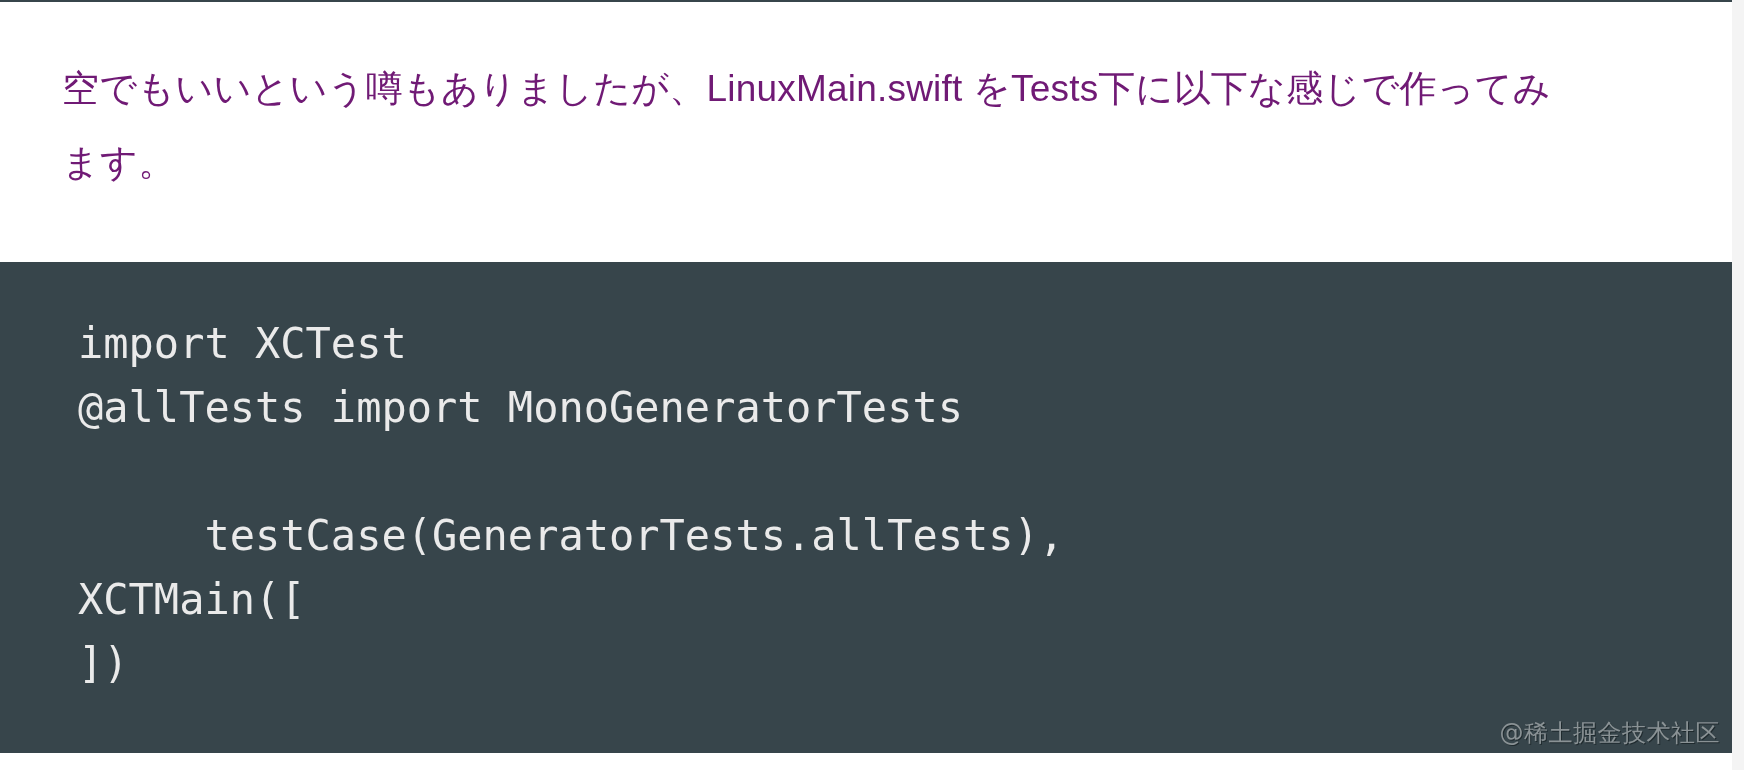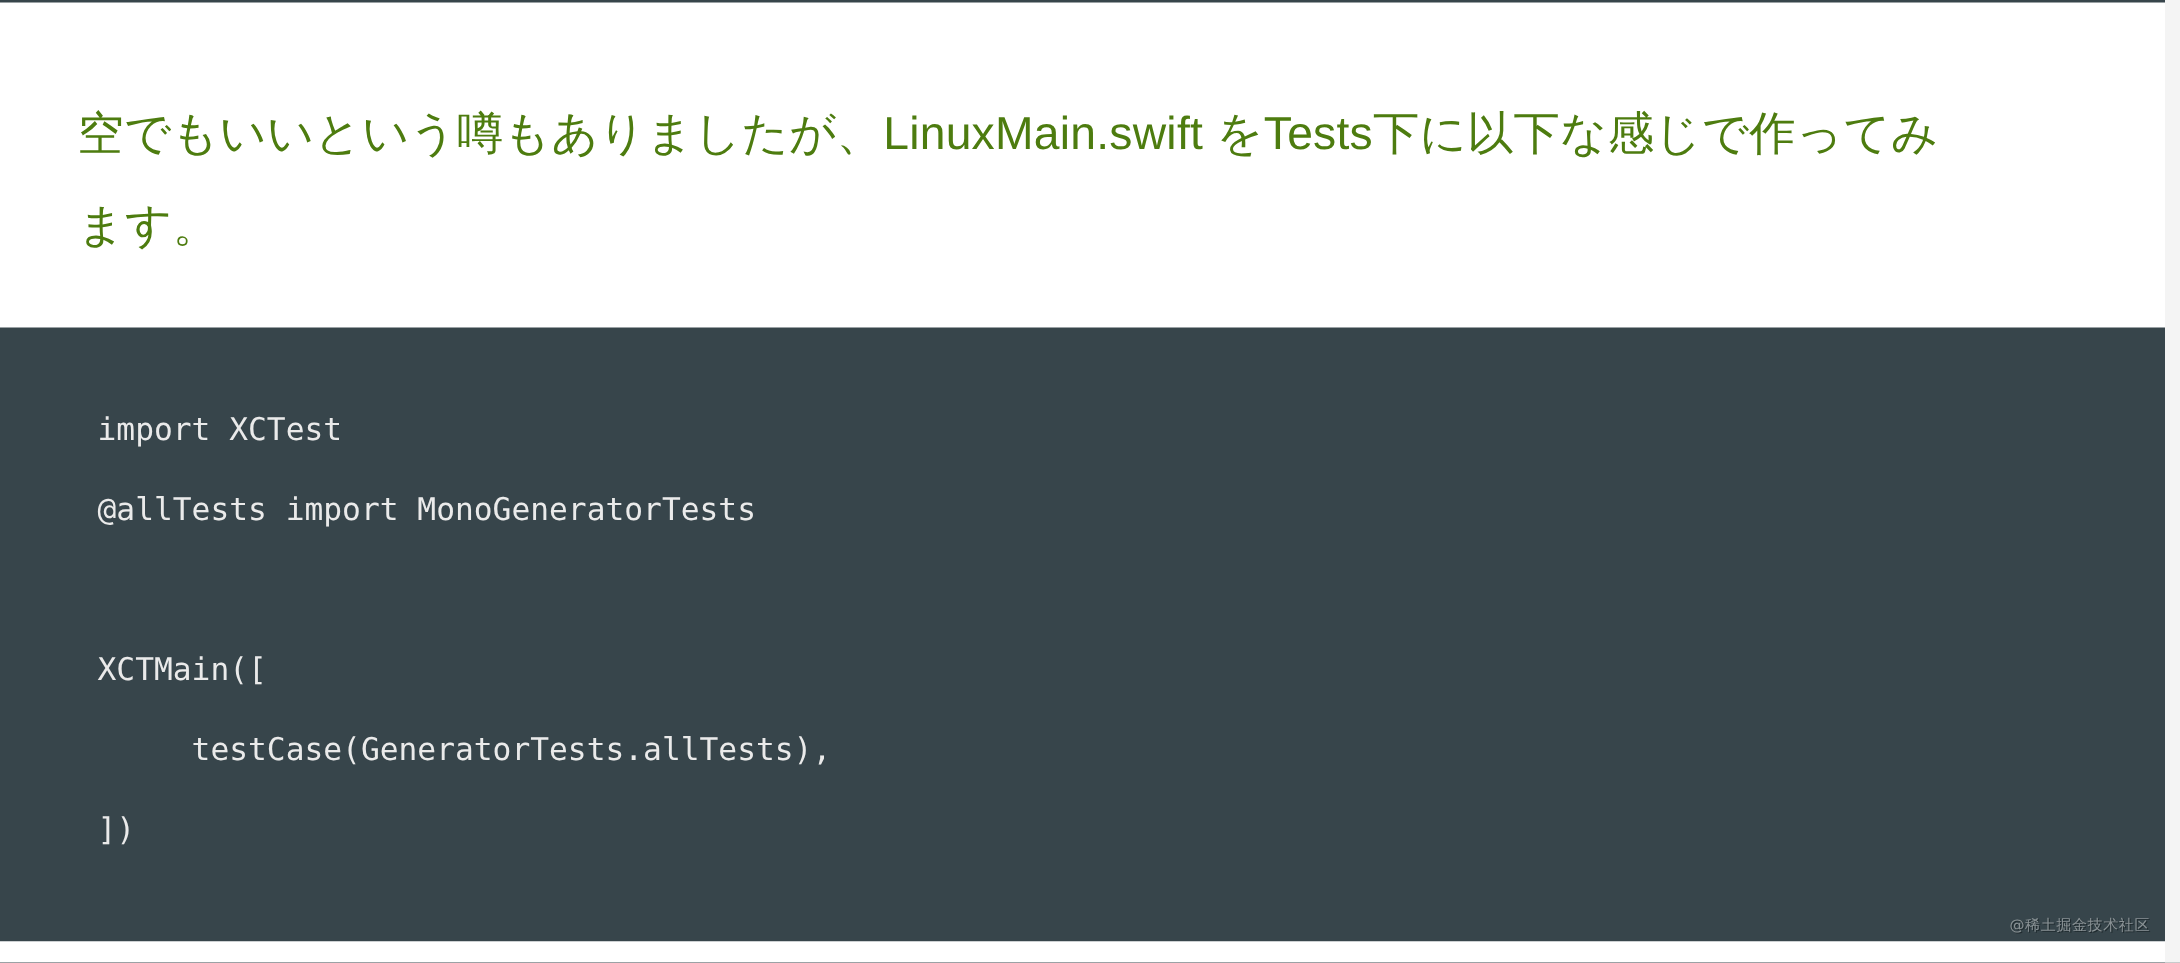--- a/index.html
+++ b/index.html
@@ -29,70 +29,70 @@
     }
     .article {
       position: absolute;
       left: 0; top: 0;
       width: 1732px;
       height: 770px;
     }
     .paragraph {
       position: absolute;
       left: 62px;
-      top: 70px;
+      top: 52px;
       width: 1600px;
       margin: 0;
       font-family: "Liberation Sans", "DejaVu Sans", sans-serif;
       font-size: 37px;
       line-height: 74px;
-      color: #4d7c0f;
+      color: #701a75;
       letter-spacing: 0.2px;
     }
     .code-block {
       position: absolute;
       left: 0;
       top: 262px;
       width: 1732px;
       height: 491px;
       background: #37454b;
     }
     .code {
       position: absolute;
       left: 78px;
       top: 50px;
       margin: 0;
       font-family: "DejaVu Sans Mono", "Liberation Mono", monospace;
-      font-size: 25px;
+      font-size: 42px;
       line-height: 64px;
       color: #eaeaea;
       white-space: pre;
     }
     .code-line {
       display: block;
       height: 64px;
     }
     .watermark {
       position: absolute;
       right: 12px;
       bottom: 4px;
       font-family: "DejaVu Sans", sans-serif;
-      font-size: 12px;
+      font-size: 24px;
       color: #8a9295;
       text-shadow: 1px 1px 0 #1f2a2e;
       letter-spacing: 0.5px;
     }
   </style>
 </head>
 <body>
 
 <div class="top-rule"></div>
 
 <div class="article">
   <p class="paragraph"><span>空でもいいという噂もありましたが、LinuxMain.swift をTests下に以下な感じで作ってみ</span><br><span>ます。</span></p>
 
   <div class="code-block">
-    <pre class="code"><span class="code-line">import XCTest</span><span class="code-line">@allTests import MonoGeneratorTests</span><span class="code-line"></span><span class="code-line">XCTMain([</span><span class="code-line">     testCase(GeneratorTests.allTests),</span><span class="code-line">])</span></pre>
+    <pre class="code"><span class="code-line">import XCTest</span><span class="code-line">@allTests import MonoGeneratorTests</span><span class="code-line"></span><span class="code-line">     testCase(GeneratorTests.allTests),</span><span class="code-line">XCTMain([</span><span class="code-line">])</span></pre>
     <div class="watermark">@稀土掘金技术社区</div>
   </div>
 </div>
 
 <div class="scroll-gutter"></div>
 
 </body></html>

